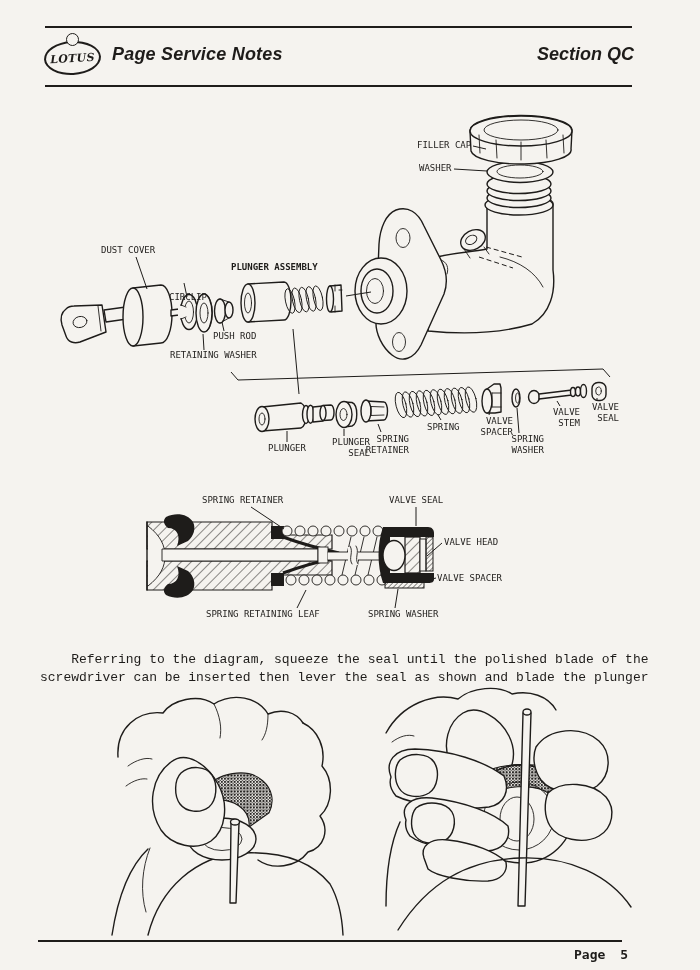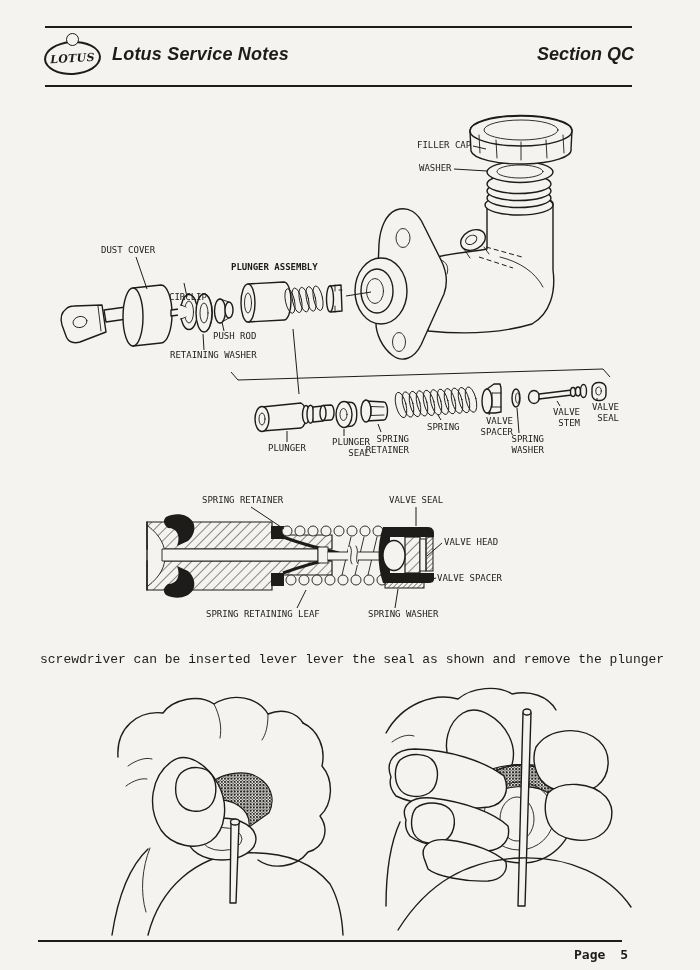--- a/index.html
+++ b/index.html
@@ -40,21 +40,21 @@
   .stp { fill:url(#stip); stroke:var(--ink); stroke-width:1.1; }
 </style>
 </head>
 <body>
 
 <div class="rule" style="left:45px; top:26px; width:587px; height:2px;"></div>
 <div class="logo">
   <div class="logo-oval">LOTUS</div>
   <div class="logo-emblem"></div>
 </div>
-<div class="hdr-title">Lotus Service Notes</div>
+<div class="hdr-title">Page Service Notes</div>
 <div class="hdr-section">Section QC</div>
 <div class="rule" style="left:45px; top:85px; width:587px; height:2px;"></div>
 
 <svg class="art" width="700" height="970" viewBox="0 0 700 970">
   <defs>
     <pattern id="hatch" width="7" height="7" patternUnits="userSpaceOnUse" patternTransform="rotate(45)">
       <line x1="0" y1="0" x2="0" y2="7" class="hln"></line>
     </pattern>
     <pattern id="hatch2" width="3.5" height="3.5" patternUnits="userSpaceOnUse" patternTransform="rotate(45)">
       <line x1="0" y1="0" x2="0" y2="3.5" class="hln"></line>
@@ -318,17 +318,18 @@
 <div class="lbl c" style="left:579px; top:402px; width:40px;">VALVE SEAL</div>
 
 <div class="lbl" style="left:202px; top:495px;">SPRING RETAINER</div>
 <div class="lbl" style="left:389px; top:495px;">VALVE SEAL</div>
 <div class="lbl" style="left:444px; top:537px;">VALVE HEAD</div>
 <div class="lbl" style="left:437px; top:573px;">VALVE SPACER</div>
 <div class="lbl" style="left:206px; top:609px;">SPRING RETAINING LEAF</div>
 <div class="lbl" style="left:368px; top:609px;">SPRING WASHER</div>
 
 <div class="para">
-  <div>screwdriver can be inserted lever lever the seal as shown and remove the plunger</div>
+  <div>    Referring to the diagram, squeeze the seal until the polished blade of the</div>
+  <div>screwdriver can be inserted then lever the seal as shown and blade the plunger</div>
 </div>
 
 <div class="rule" style="left:38px; top:940px; width:584px; height:2px;"></div>
 <div class="page-num">Page 5</div>
 
 </body></html>

